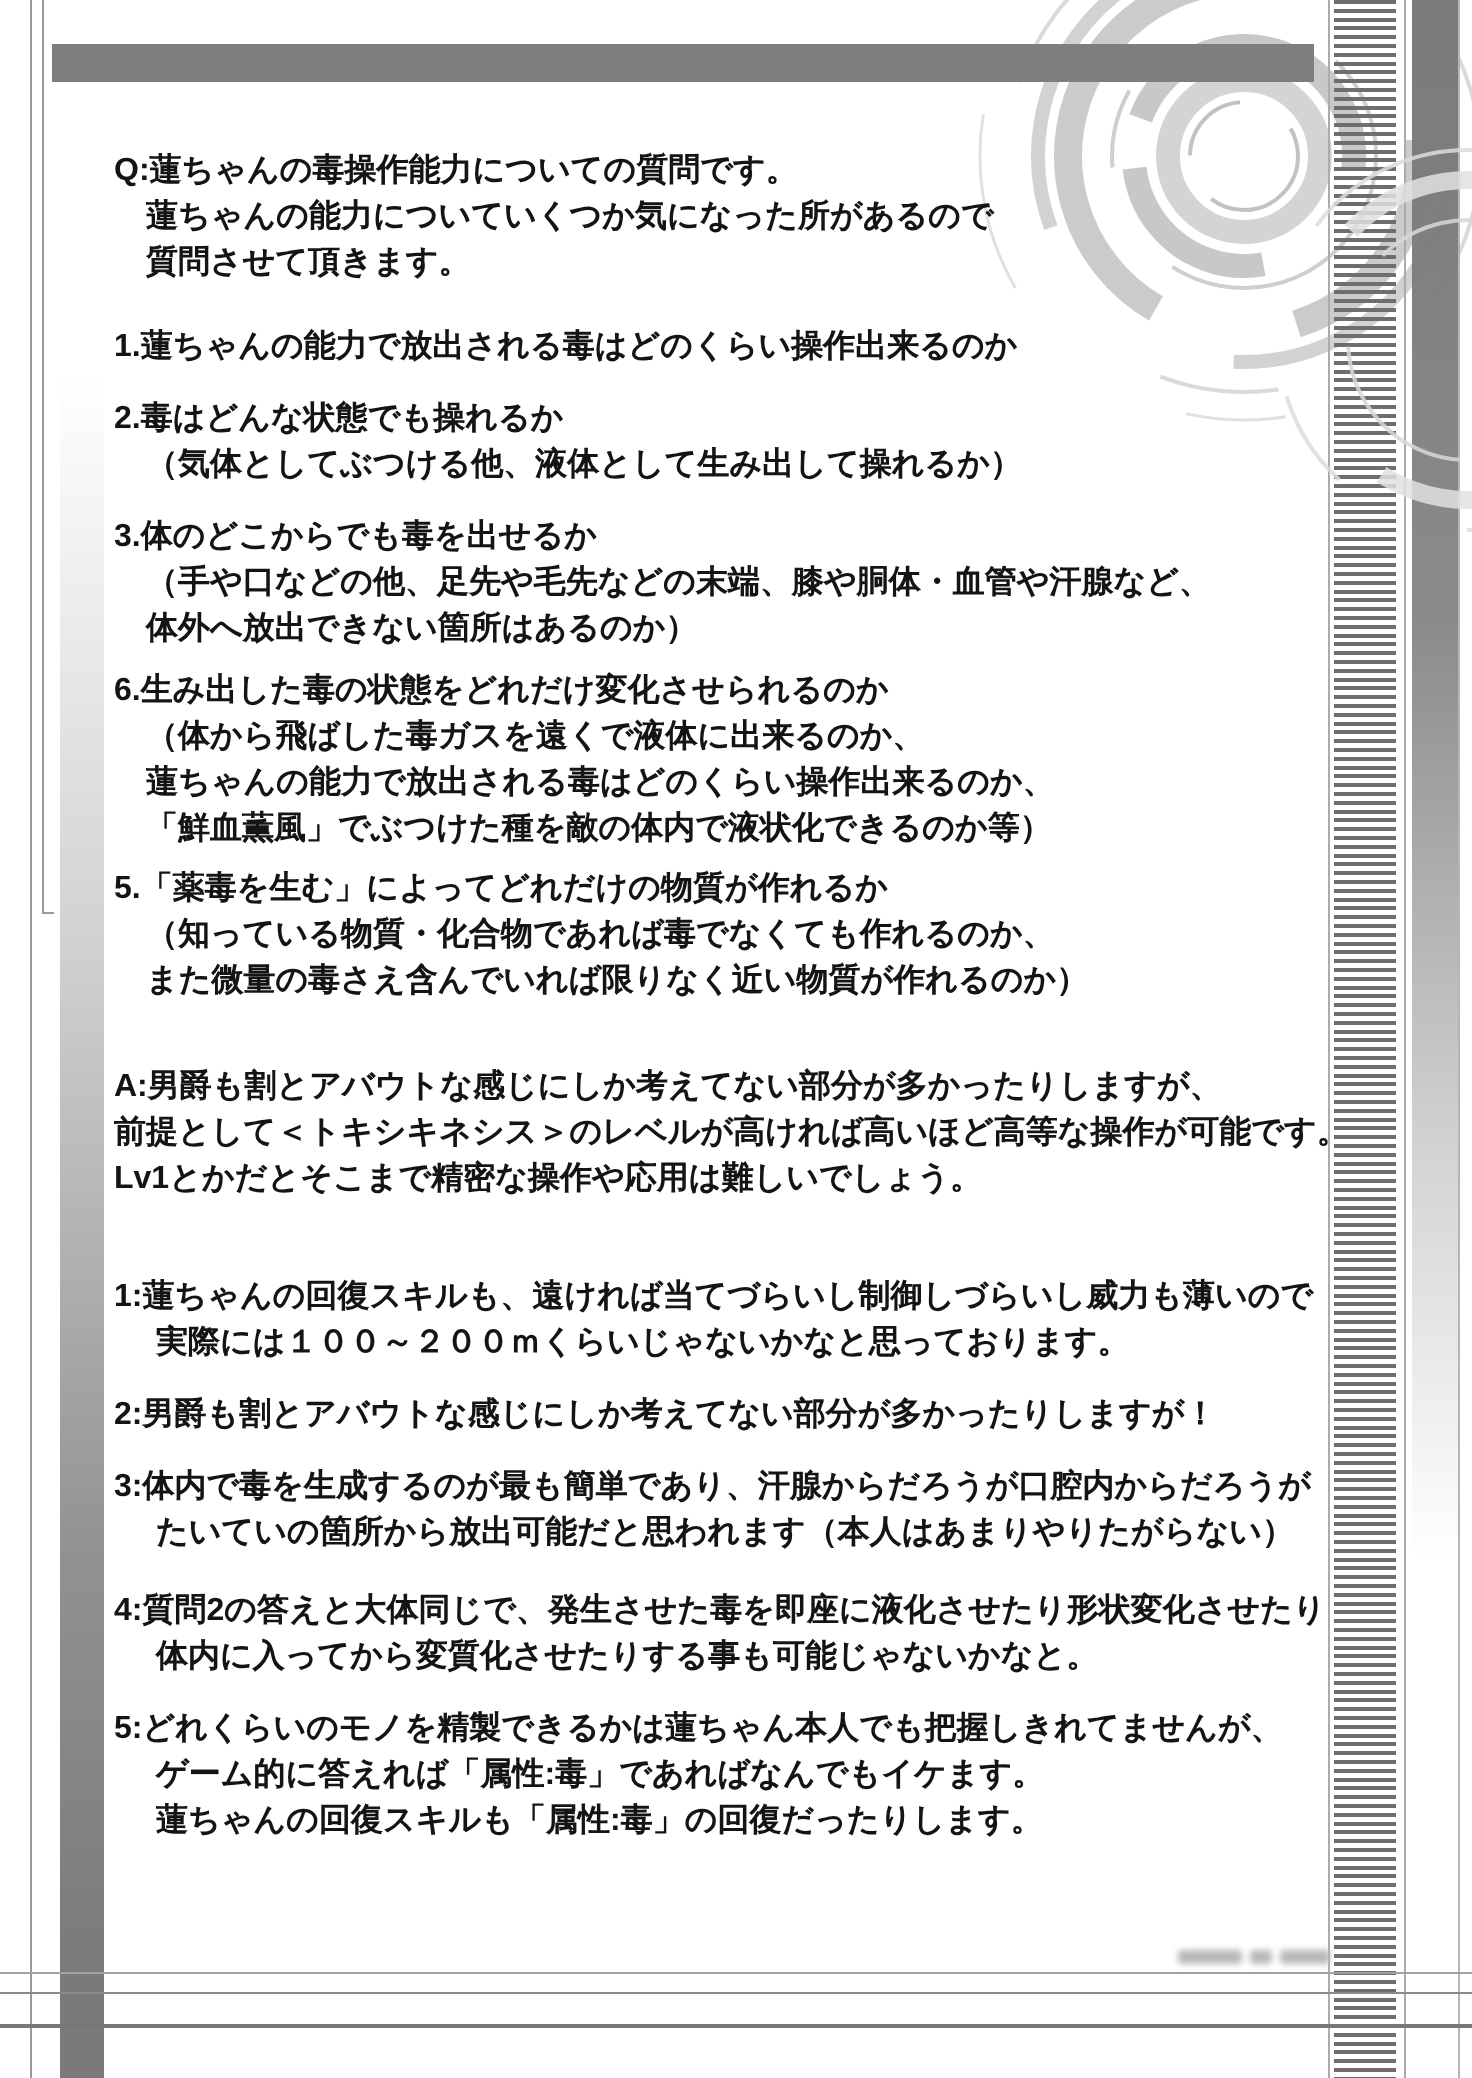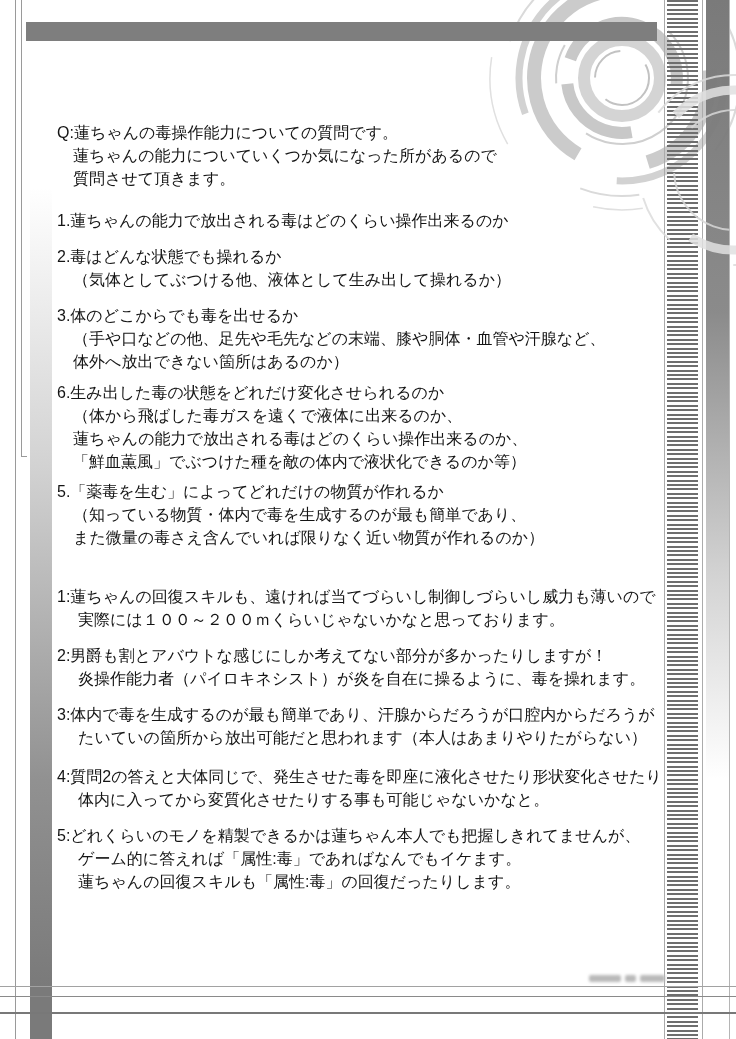--- a/index.html
+++ b/index.html
@@ -41,23 +41,22 @@
   
   #watermark{
     position:absolute;left:589px;top:975px;width:76px;height:8px;z-index:3;
     display:flex;gap:4px;filter:blur(1.6px);
   }
   #watermark span{display:block;height:7px;background:#b9b9b9;border-radius:2px;}
   #watermark .w1{width:34px;}#watermark .w2{width:12px;}#watermark .w3{width:26px;}
   
   #content{
     position:absolute;left:57px;top:74px;width:612px;z-index:4;
-    color:#141414;font-size:16px;line-height:23px;font-weight:400;
+    color:#141414;font-size:16px;line-height:23px;font-weight:700;
     letter-spacing:0;
-    margin-top:47px;
   }
   .para{white-space:nowrap;}
   .para.q .tline.cont{padding-left:16px;}
   .para.aintro .tline.cont{padding-left:0;}
   .para.a .tline.cont{padding-left:21px;}
 </style>
 </head>
 <body>
 
 <svg id="circles-under" width="736" height="1039" viewBox="0 0 736 1039" xmlns="http://www.w3.org/2000/svg">
@@ -120,30 +119,34 @@
       <div class="tline cont">体外へ放出できない箇所はあるのか）</div>
     </div>
   <div class="para q" style="margin-top:8px">
       <div class="tline">6.生み出した毒の状態をどれだけ変化させられるのか</div>
       <div class="tline cont">（体から飛ばした毒ガスを遠くで液体に出来るのか、</div>
       <div class="tline cont">蓮ちゃんの能力で放出される毒はどのくらい操作出来るのか、</div>
       <div class="tline cont">「鮮血薫風」でぶつけた種を敵の体内で液状化できるのか等）</div>
     </div>
   <div class="para q" style="margin-top:7px">
       <div class="tline">5.「薬毒を生む」によってどれだけの物質が作れるか</div>
-      <div class="tline cont">（知っている物質・体内で毒を生成するのが最も簡単であり、</div>
+      <div class="tline cont">（知っている物質・化合物であれば毒でなくても作れるのか、</div>
       <div class="tline cont">また微量の毒さえ含んでいれば限りなく近い物質が作れるのか）</div>
+    </div>
+  <div class="para aintro" style="margin-top:30px">
+      <div class="tline">A:男爵も割とアバウトな感じにしか考えてない部分が多かったりしますが、</div>
+      <div class="tline cont">前提として＜トキシキネシス＞のレベルが高ければ高いほど高等な操作が可能です。</div>
+      <div class="tline cont">Lv1とかだとそこまで精密な操作や応用は難しいでしょう。</div>
     </div>
   <div class="para a" style="margin-top:36px">
       <div class="tline">1:蓮ちゃんの回復スキルも、遠ければ当てづらいし制御しづらいし威力も薄いので</div>
       <div class="tline cont">実際には１００～２００ｍくらいじゃないかなと思っております。</div>
     </div>
   <div class="para a" style="margin-top:13px">
       <div class="tline">2:男爵も割とアバウトな感じにしか考えてない部分が多かったりしますが！</div>
-      <div class="tline cont">炎操作能力者（パイロキネシスト）が炎を自在に操るように、毒を操れます。</div>
     </div>
   <div class="para a" style="margin-top:13px">
       <div class="tline">3:体内で毒を生成するのが最も簡単であり、汗腺からだろうが口腔内からだろうが</div>
       <div class="tline cont">たいていの箇所から放出可能だと思われます（本人はあまりやりたがらない）</div>
     </div>
   <div class="para a" style="margin-top:16px">
       <div class="tline">4:質問2の答えと大体同じで、発生させた毒を即座に液化させたり形状変化させたり</div>
       <div class="tline cont">体内に入ってから変質化させたりする事も可能じゃないかなと。</div>
     </div>
   <div class="para a" style="margin-top:13px">

